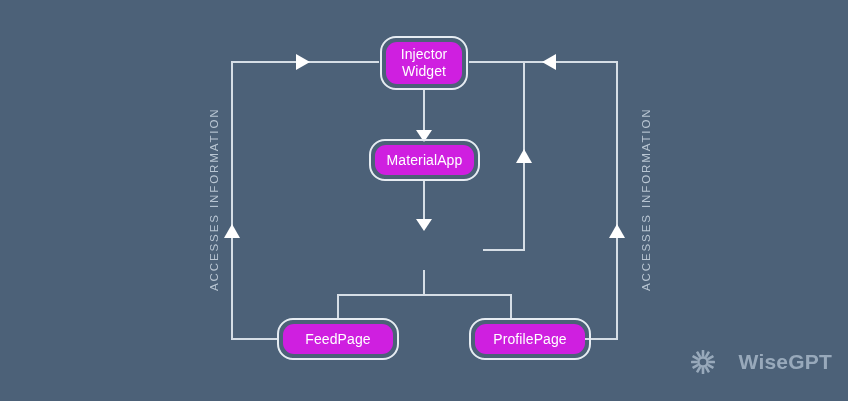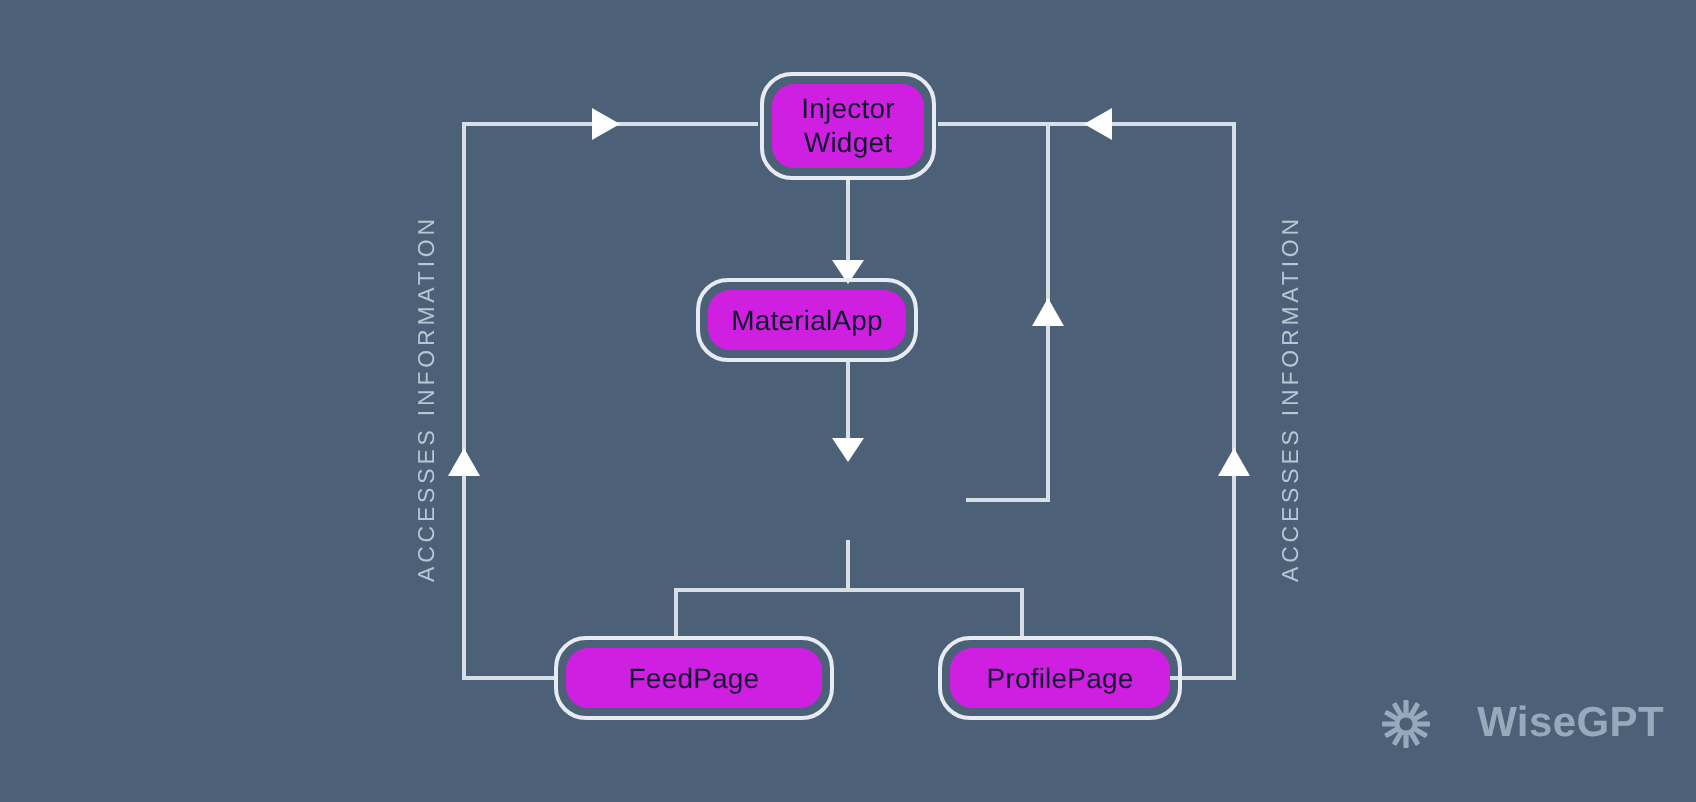--- a/index.html
+++ b/index.html
@@ -43,21 +43,21 @@
     box-sizing: border-box;
     background: #cf1fe0;
     border-radius: 11px;
     display: flex;
     align-items: center;
     justify-content: center;
     text-align: center;
     line-height: 1.18;
   }
   .node-label {
-    color: #0f172a;
+    color: #ffffff;
     font-size: 14px;
     font-family: "Liberation Sans", sans-serif;
     letter-spacing: 0.1px;
     white-space: pre-line;
     display: block;
   }
   .edge-label {
     position: absolute;
     color: #b9c6d3;
     font-size: 11.5px;
@@ -132,28 +132,28 @@
     </g>
   </svg>
 
   <div class="node" style="left:380px; top:36px; width:88px; height:54px;">
     <div class="node-inner">
       <span class="node-label">Injector
 Widget</span>
     </div>
   </div>
 
-  <div class="node" style="left:348px; top:139px; width:111px; height:42px;">
+  <div class="node" style="left:369px; top:139px; width:111px; height:42px;">
     <div class="node-inner">
       <span class="node-label">MaterialApp</span>
     </div>
   </div>
 
 
-  <div class="node" style="left:277px; top:318px; width:140px; height:42px;">
+  <div class="node" style="left:277px; top:318px; width:122px; height:42px;">
     <div class="node-inner">
       <span class="node-label">FeedPage</span>
     </div>
   </div>
 
   <div class="node" style="left:450px; top:318px; width:122px; height:42px;margin-left:19px;">
     <div class="node-inner">
       <span class="node-label">ProfilePage</span>
     </div>
   </div>

